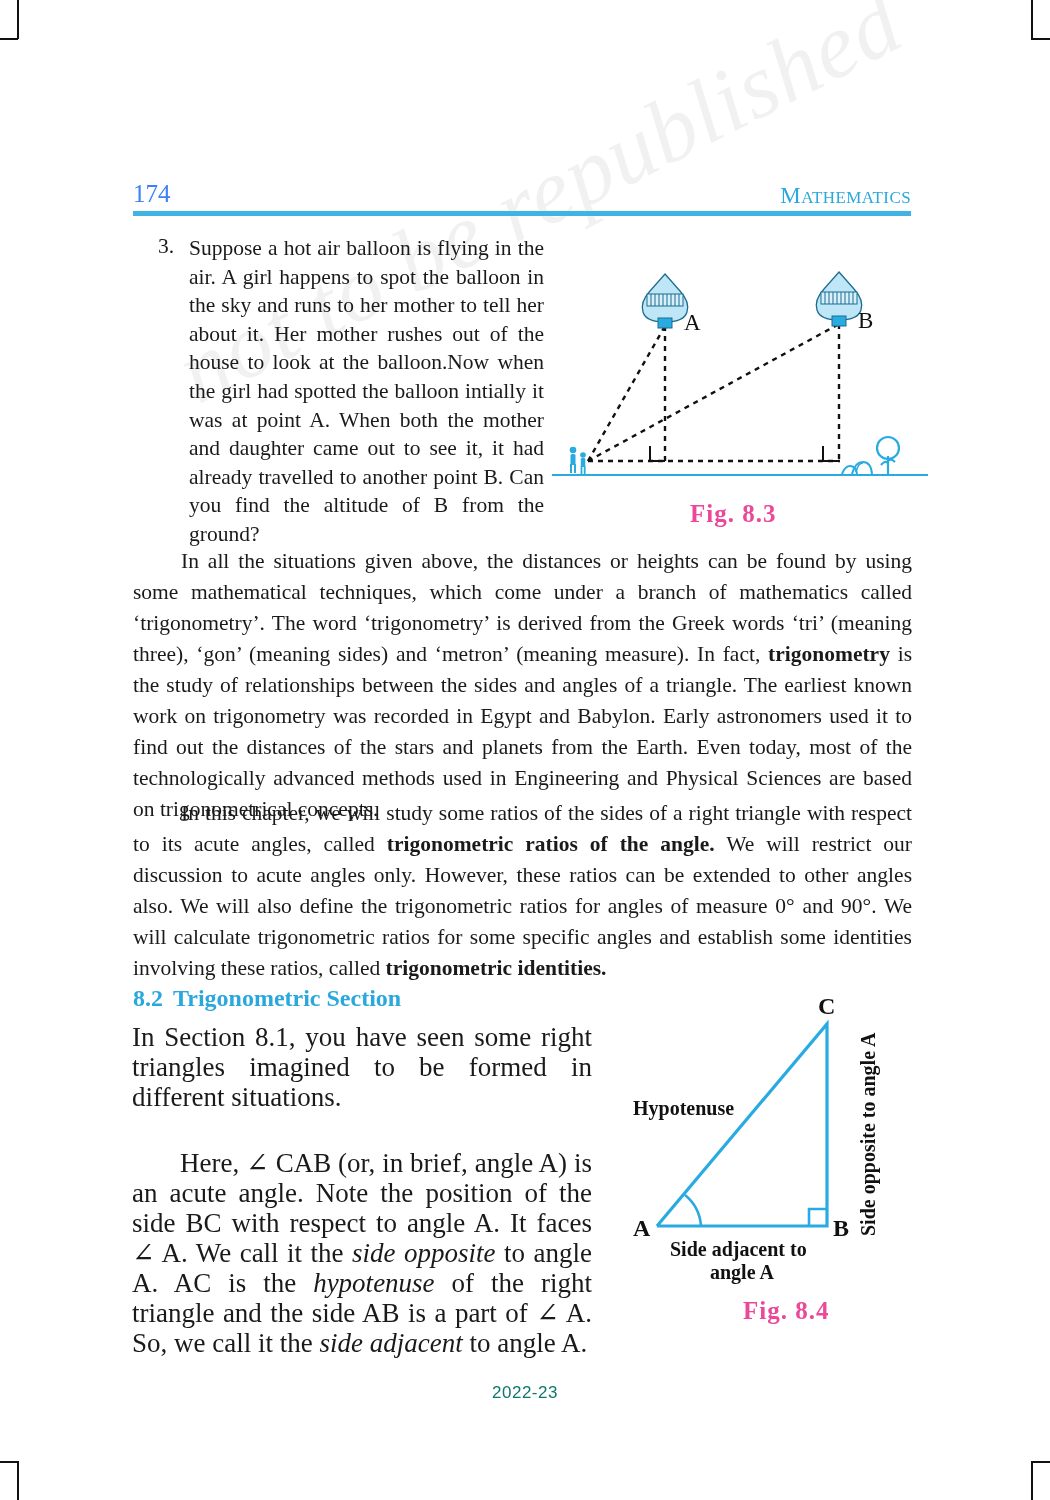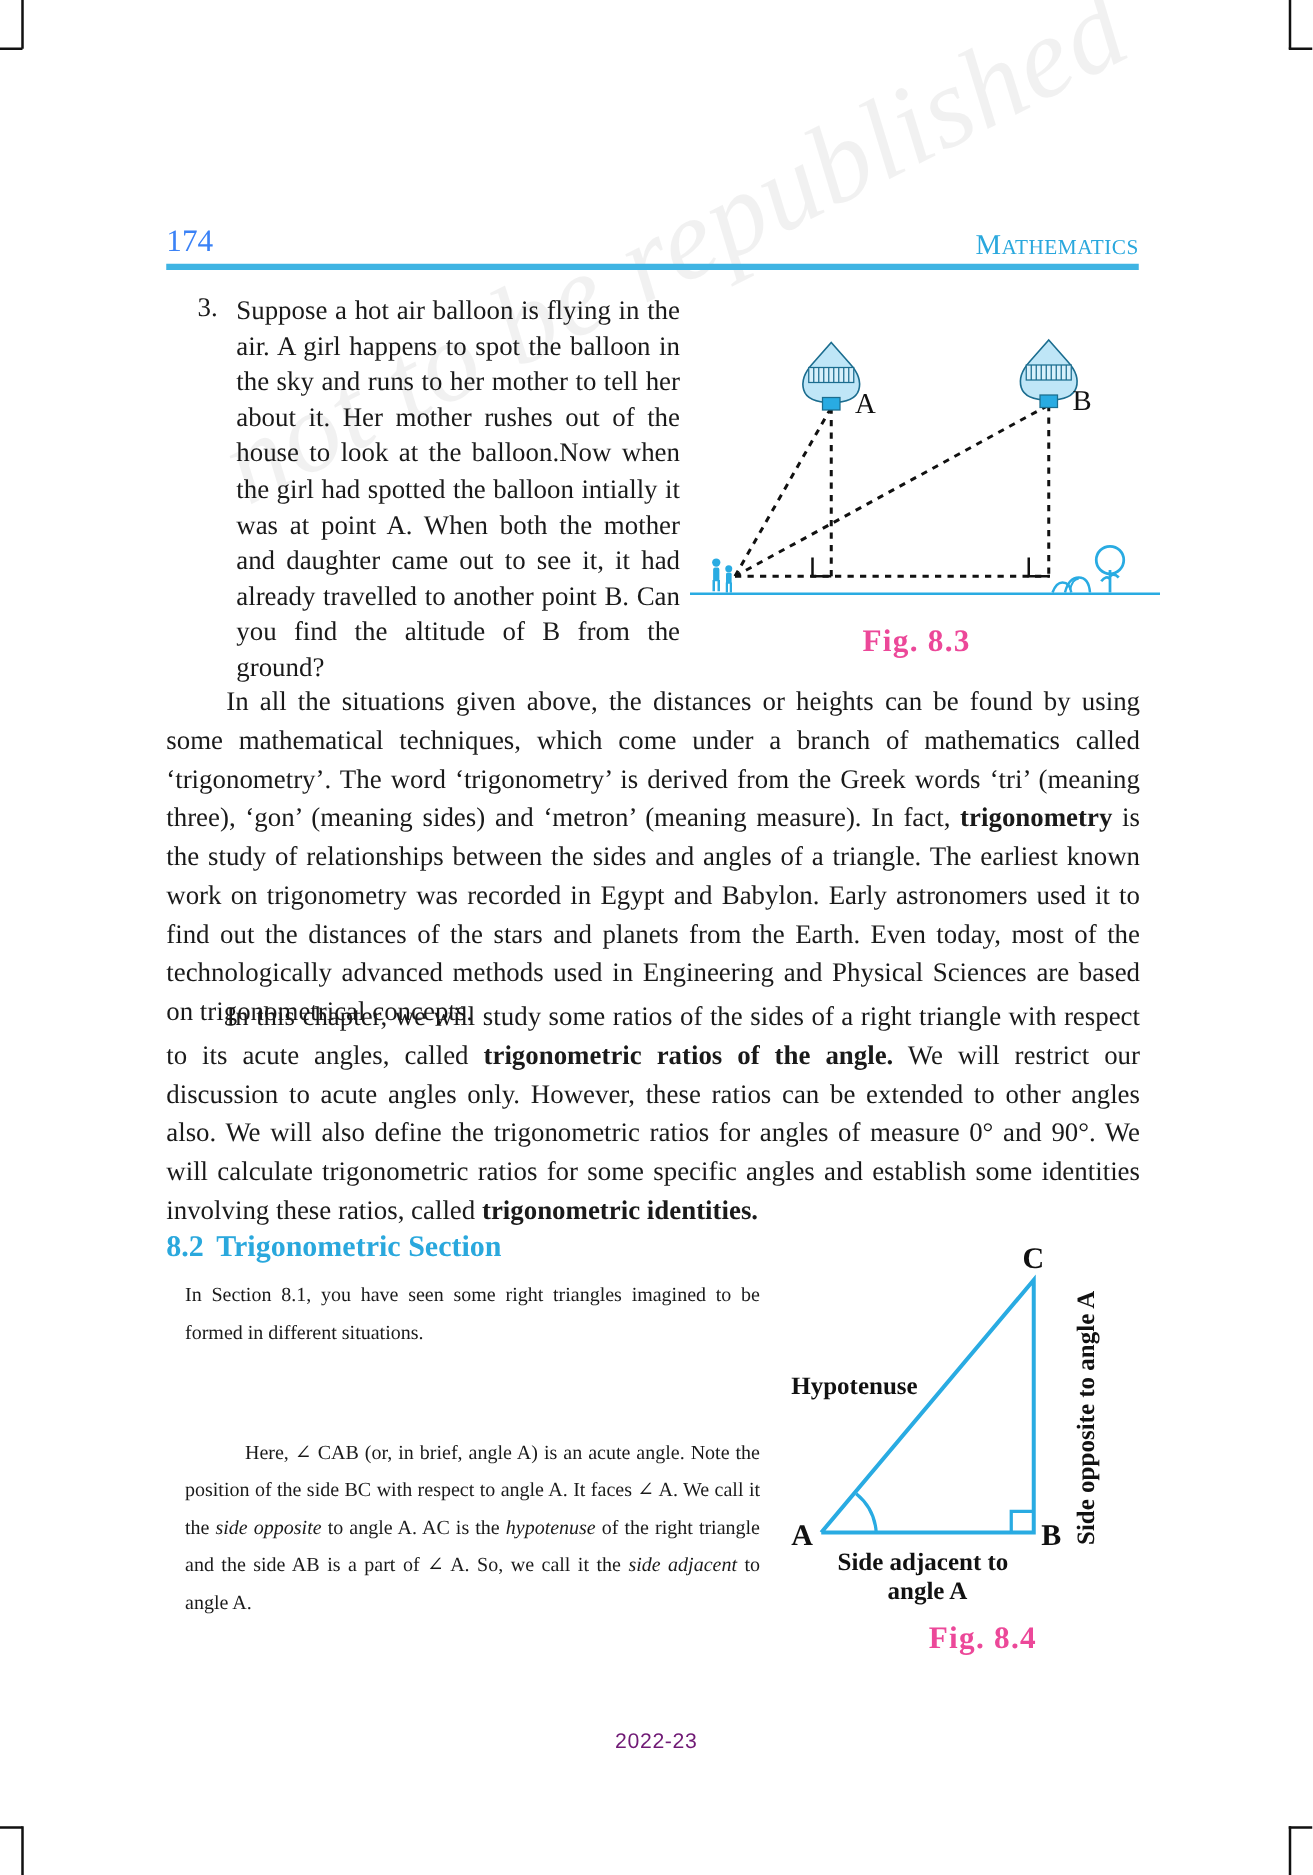--- a/index.html
+++ b/index.html
@@ -124,23 +124,23 @@
     font-size: 24px;
     font-weight: bold;
     color: #2aa8dd;
     font-family: "Liberation Serif", serif;
   }
   .sec-head .num { margin-right: 10px; margin-top: 48px; }
 
   
   .col {
     position: absolute;
-    left: 148px;
+    left: 132px;
     width: 460px;
-    font-size: 16px;
+    font-size: 27px;
     line-height: 30px;
     text-align: justify;
   }
   .col .ind { display: inline-block; width: 48px; }
   .c1 { top: 1022px; }
   .c2 { top: 1085px; }
   .c3 { top: 1148px; }
 
   
   .fig83 {
@@ -172,21 +172,21 @@
 
   
   .footer {
     position: absolute;
     left: 0;
     top: 1383px;
     width: 1050px;
     text-align: center;
     font-family: "Liberation Sans", sans-serif;
     font-size: 17px;
-    color: #701a75;
+    color: #0f766e;
     letter-spacing: 0.5px;
   }
 </style>
 </head>
 <body>
 
 <div class="crop crop-tl-v"></div>
 <div class="crop crop-tl-h"></div>
 <div class="crop crop-tr-v"></div>
 <div class="crop crop-tr-h"></div>

